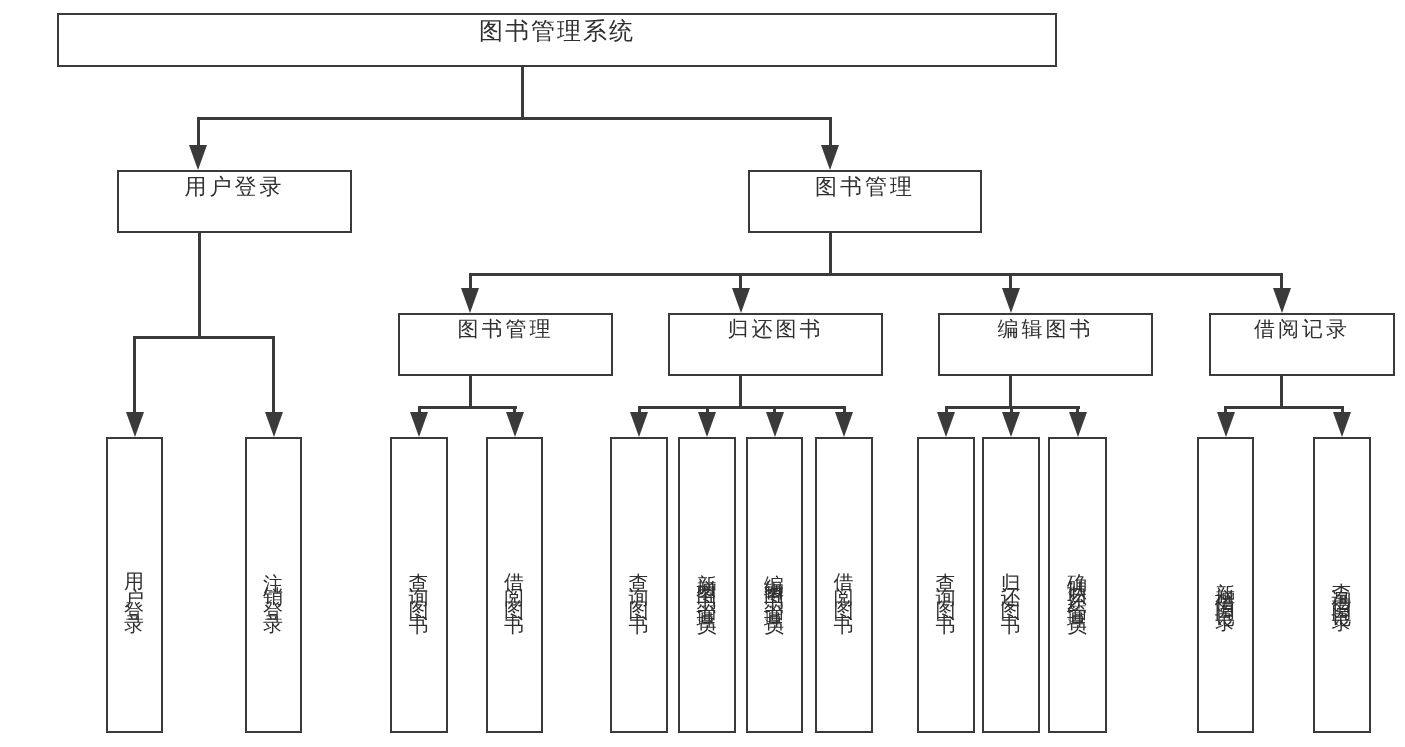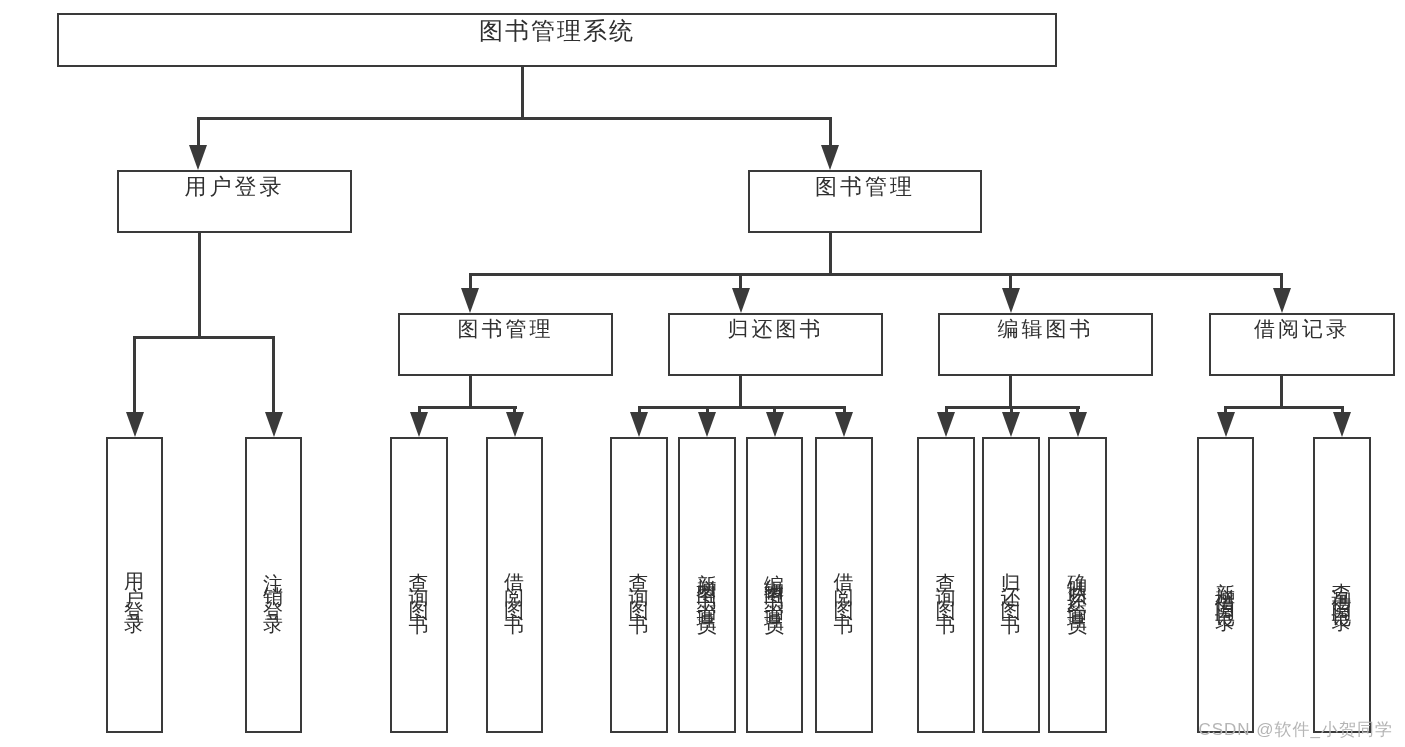--- a/index.html
+++ b/index.html
@@ -164,14 +164,13 @@
       <div class="arrow" style="left: 698px; top: 412px;"></div>
       <div class="arrow" style="left: 765.5px; top: 412px;"></div>
       <div class="arrow" style="left: 835px; top: 412px;"></div>
       <div class="arrow" style="left: 937px; top: 412px;"></div>
       <div class="arrow" style="left: 1002px; top: 412px;"></div>
       <div class="arrow" style="left: 1068.5px; top: 412px;"></div>
       <div class="arrow" style="left: 1216.5px; top: 412px;"></div>
       <div class="arrow" style="left: 1333px; top: 412px;"></div>
     </div>
 
-  <div class="watermark">CSDN @软件_小贺同学</div>
 </div>
 
 </body></html>

